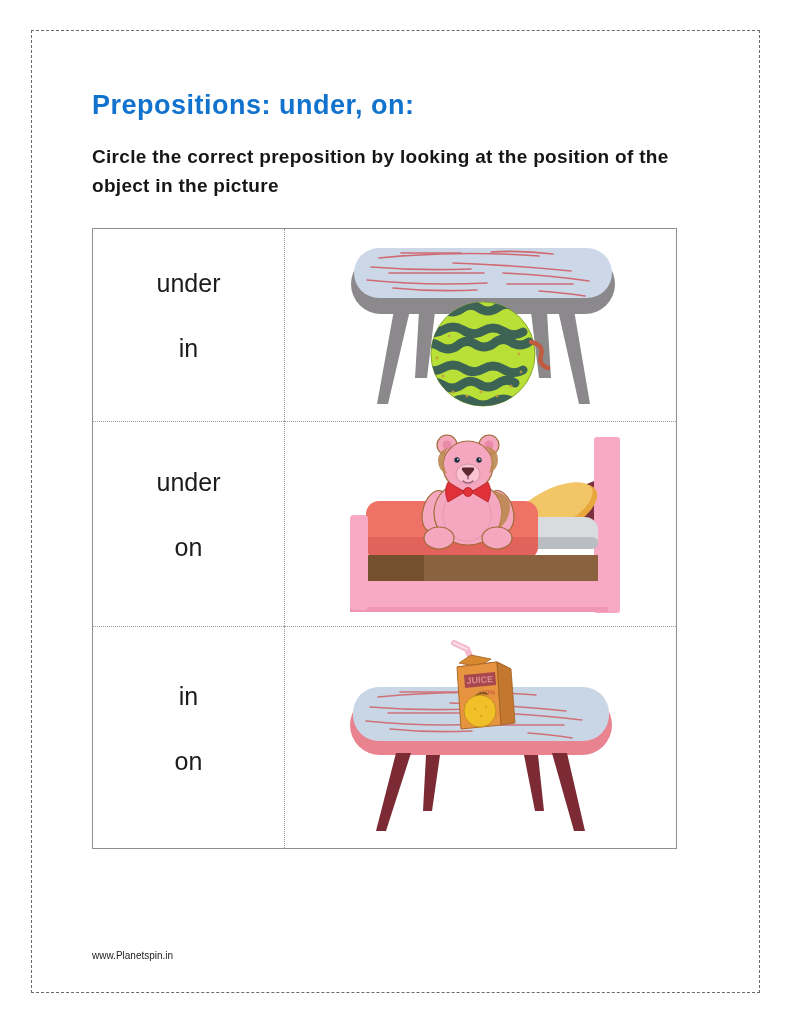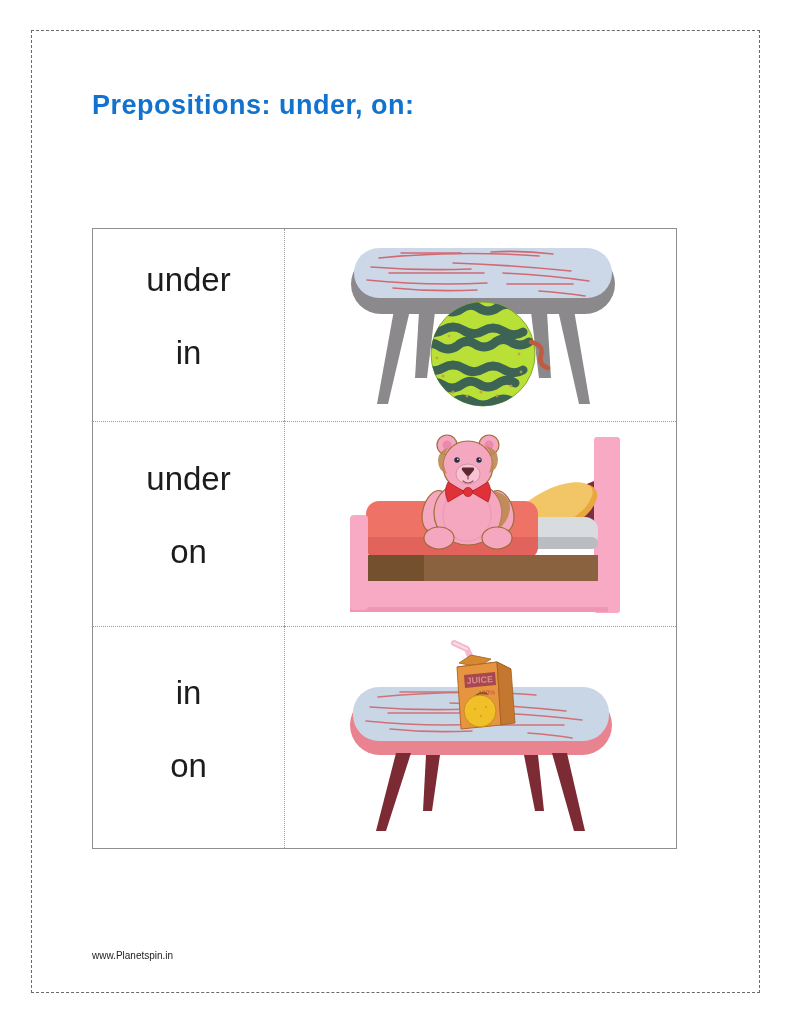--- a/index.html
+++ b/index.html
@@ -12,32 +12,33 @@
   .instructions{position:absolute;left:92px;top:142px;width:608px;font-size:19px;
         font-weight:bold;color:#161616;line-height:1.55;letter-spacing:0.3px;}
   .ws-table{position:absolute;left:92px;top:228px;display:grid;
         grid-template-columns:191px 392px;grid-template-rows:192px 205px 222px;
         border:1px solid #8f8f8f;background:#fff;}
   .cell{box-sizing:border-box;}
   .cell{border-left:1px dotted #9c9c9c;border-top:1px dotted #9c9c9c;}
   .cell:nth-child(-n+2){border-top:none;}
   .cell:nth-child(odd){border-left:none;}
   .word-cell{display:flex;flex-direction:column;align-items:center;justify-content:center;
-        gap:40px;padding-bottom:18px;font-size:33px;color:#1c1c1c;}
+        gap:40px;padding-bottom:18px;font-size:25px;color:#1c1c1c;}
   .word{cursor:pointer;line-height:1;}
   .img-cell{display:flex;align-items:center;justify-content:center;}
   .footer{position:absolute;left:92px;top:950px;font-size:10px;color:#222;}
 </style>
 </head>
 <body>
 
 <div class="page">
   <div class="page-frame"></div>
 
   <div class="title">Prepositions: under, on:</div>
+  <div class="instructions">Circle the correct preposition by looking at the position of the object in the picture</div>
 
   <div class="ws-table">
 
     <div class="cell word-cell">
       <span class="word">under</span>
       <span class="word">in</span>
     </div>
     <div class="cell img-cell">
       <svg width="300" height="178" viewBox="0 0 300 178">
         <defs>

